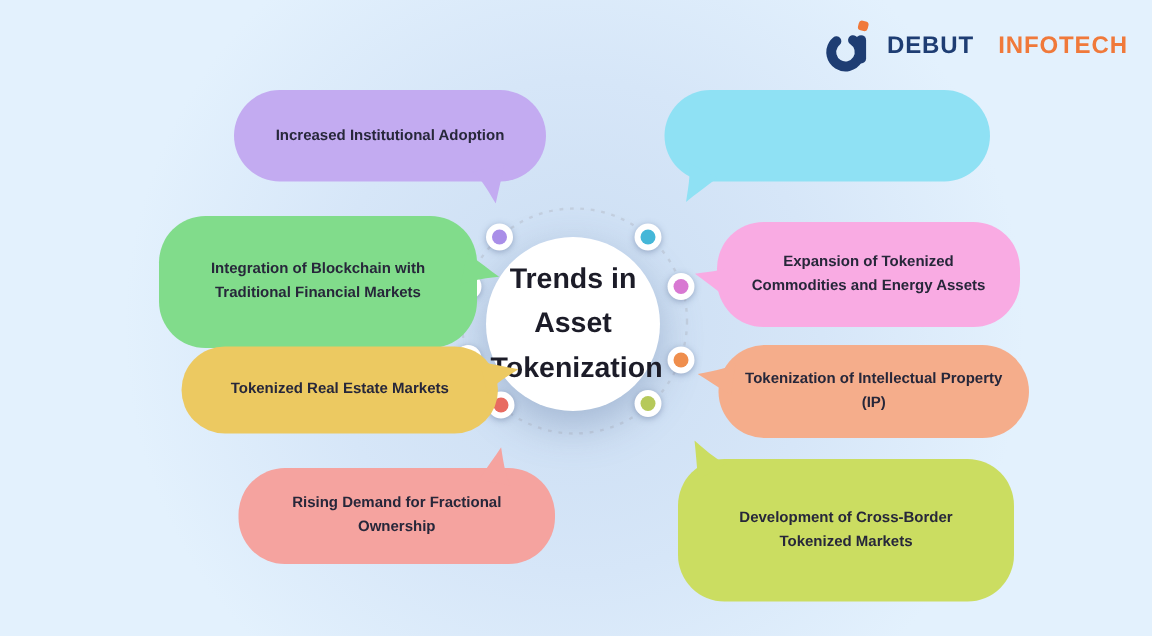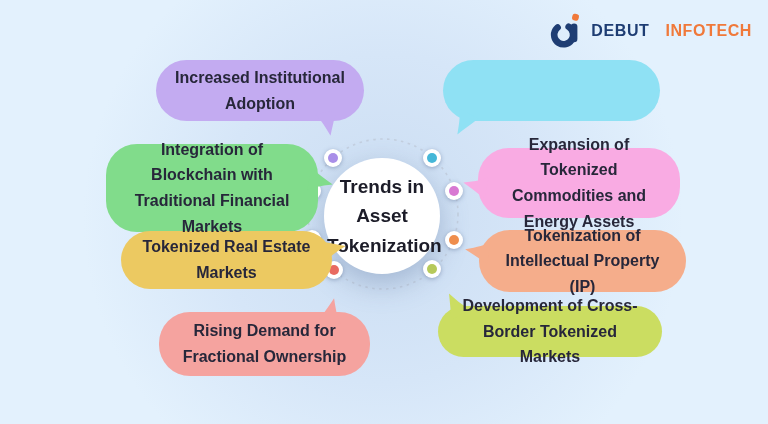--- a/index.html
+++ b/index.html
@@ -36,39 +36,39 @@
   .d1{left:324px;top:149px;} .d2{left:423px;top:149px;}
   .d3{left:303px;top:182px;} .d4{left:445px;top:182px;}
   .d5{left:303px;top:230px;} .d6{left:445px;top:231px;}
   .d7{left:325px;top:261px;} .d8{left:423px;top:260px;}
 
   
   .bubble{
     position:absolute;border-radius:31px;
     display:flex;align-items:center;justify-content:center;text-align:center;
   }
-  .bubble-label{position:relative;z-index:1;font-size:16px;font-weight:600;color:#27273a;line-height:1.6;}
+  .bubble-label{position:relative;z-index:1;font-size:10px;font-weight:600;color:#27273a;line-height:1.6;}
   .tail{position:absolute;width:24px;height:24px;z-index:0;}
   .tail path{fill:currentColor;}
 
   .b1{left:156px;top:60px;width:180px;height:61px;padding:0 14px;}
   .t1{right:24px;bottom:-15px;transform:rotate(78deg);}
   .b2{left:443px;top:60px;width:189px;height:61px;padding:0 14px;}
   .t2{left:8px;bottom:-15px;transform:rotate(118deg);}
   .b3{left:106px;top:144px;width:186px;height:88px;padding:0 13px;}
   .t3{right:-15px;top:26px;transform:rotate(12deg);}
   .b4{left:478px;top:148px;width:178px;height:70px;padding:0 12px;}
   .t4{left:-15px;top:25px;transform:rotate(192deg);}
   .b5{left:121px;top:231px;width:181px;height:58px;padding:0 15px;}
   .t5{right:-14px;top:6px;transform:rotate(-14deg);}
   .b6{left:479px;top:230px;width:183px;height:62px;padding:0 12px;}
   .t6{left:-14px;top:9px;transform:rotate(188deg);}
   .b7{left:159px;top:312px;width:181px;height:64px;padding:0 15px;}
   .t7{right:26px;top:-14px;transform:rotate(-80deg);}
-  .b8{left:438px;top:306px;width:188px;height:51px;padding:0 18px;}
+  .b8{left:452px;top:306px;width:188px;height:71px;padding:12px 18px;}
   .t8{left:5px;top:-14px;transform:rotate(-120deg);}
 </style>
 </head>
 <body>
 
 <div id="canvas">
 
   <div class="logo">
     <svg class="logo-mark" viewBox="0 0 34 38">
       <circle cx="14" cy="23" r="10" fill="none" stroke-width="7" stroke-linecap="round" stroke-dasharray="50 13" transform="rotate(-58 14 23)" stroke="#1e3d73"></circle>

